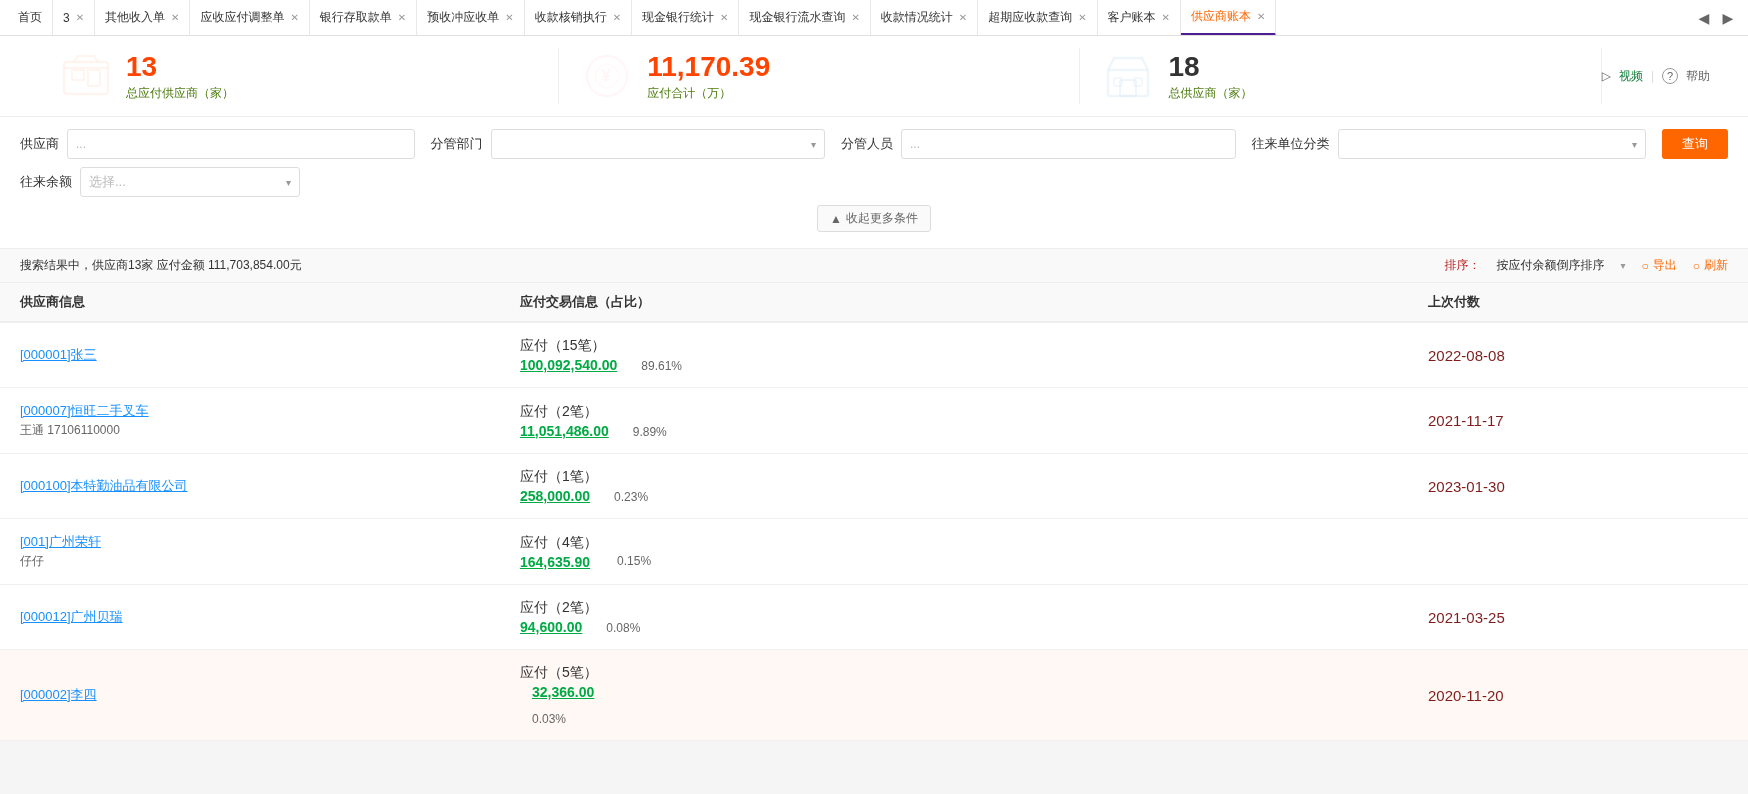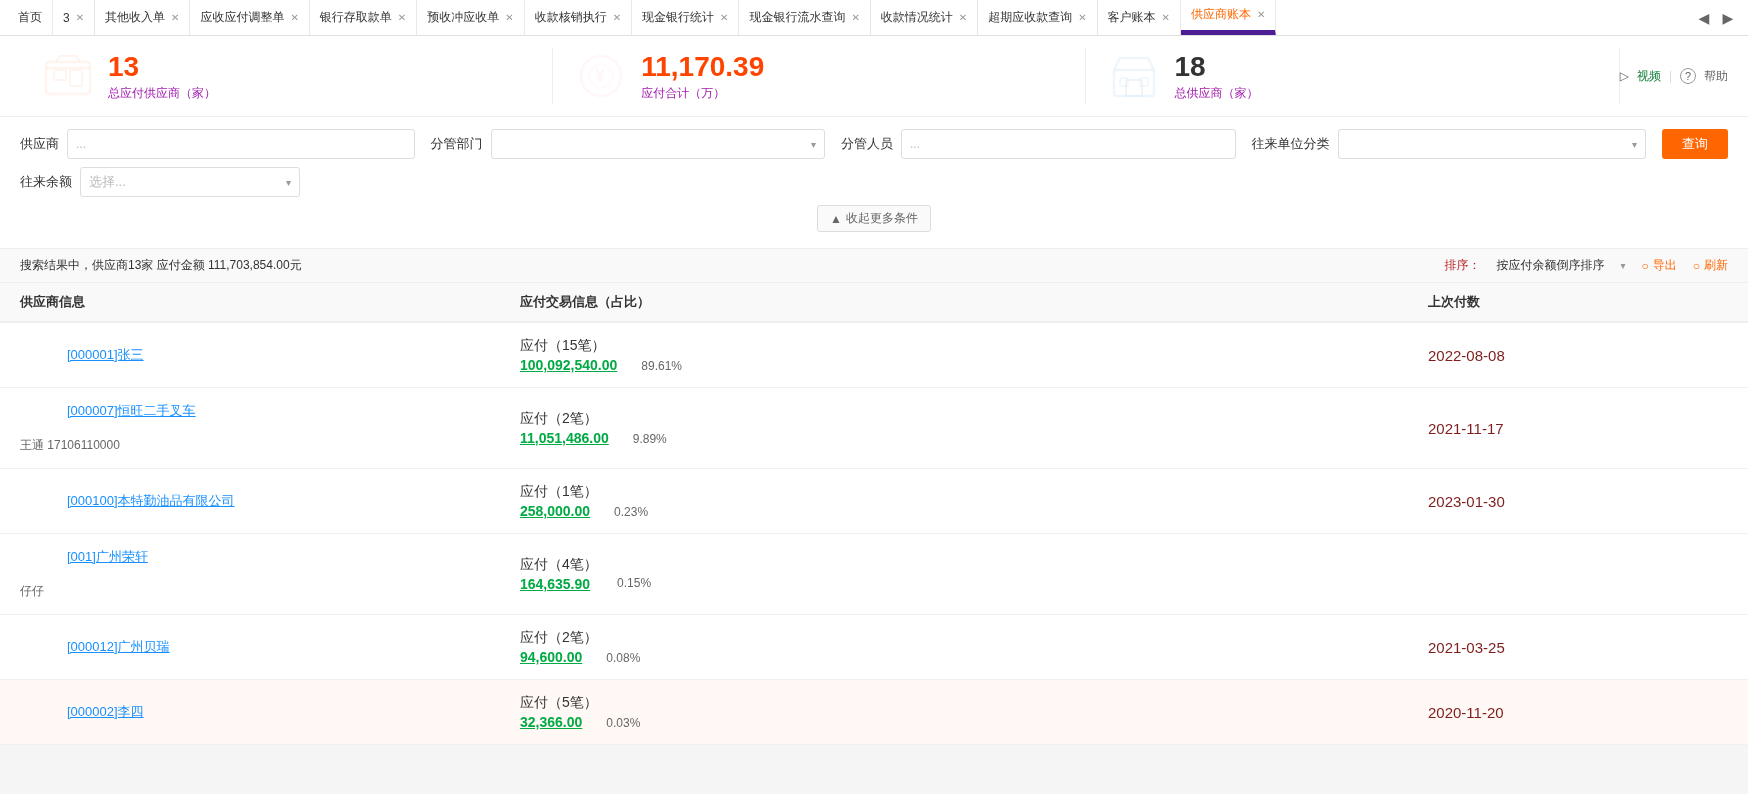--- a/index.html
+++ b/index.html
@@ -8,45 +8,45 @@
     
     .top-nav {
       display: flex; align-items: center; background: #fff; border-bottom: 1px solid #e0e0e0;
       height: 36px; padding: 0 8px; overflow: hidden;
     }
     .nav-tab {
       display: inline-flex; align-items: center; padding: 0 10px; height: 36px;
       font-size: 12px; color: #333; cursor: pointer; white-space: nowrap;
       border-right: 1px solid #e8e8e8; position: relative;
     }
-    .nav-tab.active { color: #ff6600; border-bottom: 6px solid #4c1d95; }
+    .nav-tab.active { color: #ff6600; border-bottom: 3px solid #4c1d95; }
     .nav-tab .close-x { margin-left: 6px; color: #999; font-size: 10px; cursor: pointer; }
     .nav-arrows { display: flex; margin-left: auto; }
     .nav-arrow { width: 24px; height: 36px; display: flex; align-items: center; justify-content: center; cursor: pointer; color: #666; font-size: 14px; }
 
     
     .summary-bar {
-      display: flex; background: #fff; padding: 12px 20px; border-bottom: 1px solid #eee;
+      display: flex; background: #fff; padding: 12px 38px; border-bottom: 1px solid #eee;
       align-items: center; gap: 0;
     }
     .summary-card {
       display: flex; align-items: center; gap: 12px; flex: 1;
       border-right: 1px solid #eee; padding: 0 20px;
     }
     .summary-card:last-child { border-right: none; }
     .summary-icon {
       width: 56px; height: 56px; display: flex; align-items: center; justify-content: center;
       font-size: 32px; opacity: 0.3;
     }
     .summary-icon.orange { color: #ff6600; }
     .summary-icon.pink { color: #ff8888; }
     .summary-icon.blue { color: #66aadd; }
     .summary-content { display: flex; flex-direction: column; }
     .summary-number { font-size: 28px; font-weight: bold; color: #ff4400; line-height: 1.2; }
-    .summary-label { font-size: 12px; color: #a21caf; margin-top: 2px; }
+    .summary-label { font-size: 12px; color: #4d7c0f; margin-top: 2px; }
     .top-right-links {
       margin-left: auto; display: flex; align-items: center; gap: 8px; font-size: 12px; color: #666;
     }
     .top-right-links span { cursor: pointer; }
 
     
     .filter-area {
       background: #fff; padding: 12px 20px; border-bottom: 1px solid #eee;
     }
     .filter-row { display: flex; align-items: center; gap: 16px; margin-bottom: 8px; }
@@ -93,22 +93,22 @@
     .table-header {
       display: grid; grid-template-columns: 500px 1fr 300px;
       background: #f9f9f9; border-bottom: 2px solid #eee;
       padding: 10px 20px; font-weight: bold; font-size: 13px; color: #333;
     }
     .table-row {
       display: grid; grid-template-columns: 500px 1fr 300px;
       border-bottom: 1px solid #f0f0f0; padding: 14px 20px; align-items: center;
     }
     .table-row.highlight { background: #fff8f4; }
-    .supplier-link { color: #1890ff; text-decoration: underline; cursor: pointer; font-size: 13px; margin-left: 47px; }
-    .supplier-sub { color: #666; font-size: 12px; margin-top: 17px; }
+    .supplier-link { color: #1890ff; text-decoration: underline; cursor: pointer; font-size: 13px; }
+    .supplier-sub { color: #666; font-size: 12px; margin-top: 2px; }
     .payable-count { color: #333; font-size: 14px; }
     .payable-amount { color: #00aa44; font-size: 14px; font-weight: bold; text-decoration: underline; cursor: pointer; display: block; margin-top: 2px; }
     .payable-pct { color: #666; font-size: 12px; margin-left: 12px; }
     .last-pay { color: #7f1d1d; font-size: 15px; }
 
     
     ::-webkit-scrollbar { width: 6px; height: 6px; }
     ::-webkit-scrollbar-track { background: #f1f1f1; }
     ::-webkit-scrollbar-thumb { background: #ccc; border-radius: 3px; }
 
@@ -394,21 +394,21 @@
     </div>
 
     <div class="table-row highlight">
       <div>
         <div>
           <span class="supplier-link">[000002]李四</span>
         </div>
       </div>
       <div>
         <div class="payable-count">应付（5笔）</div>
-        <div style="display:flex; align-items:baseline; gap:12px;">
+        <div style="display:flex; align-items:baseline; gap:12px;flex-direction:column;">
           <span class="payable-amount">32,366.00</span>
           <span class="payable-pct">0.03%</span>
         </div>
       </div>
       <div>
         <span class="last-pay">2020-11-20</span>
       </div>
     </div>
   </div>
 </div>

